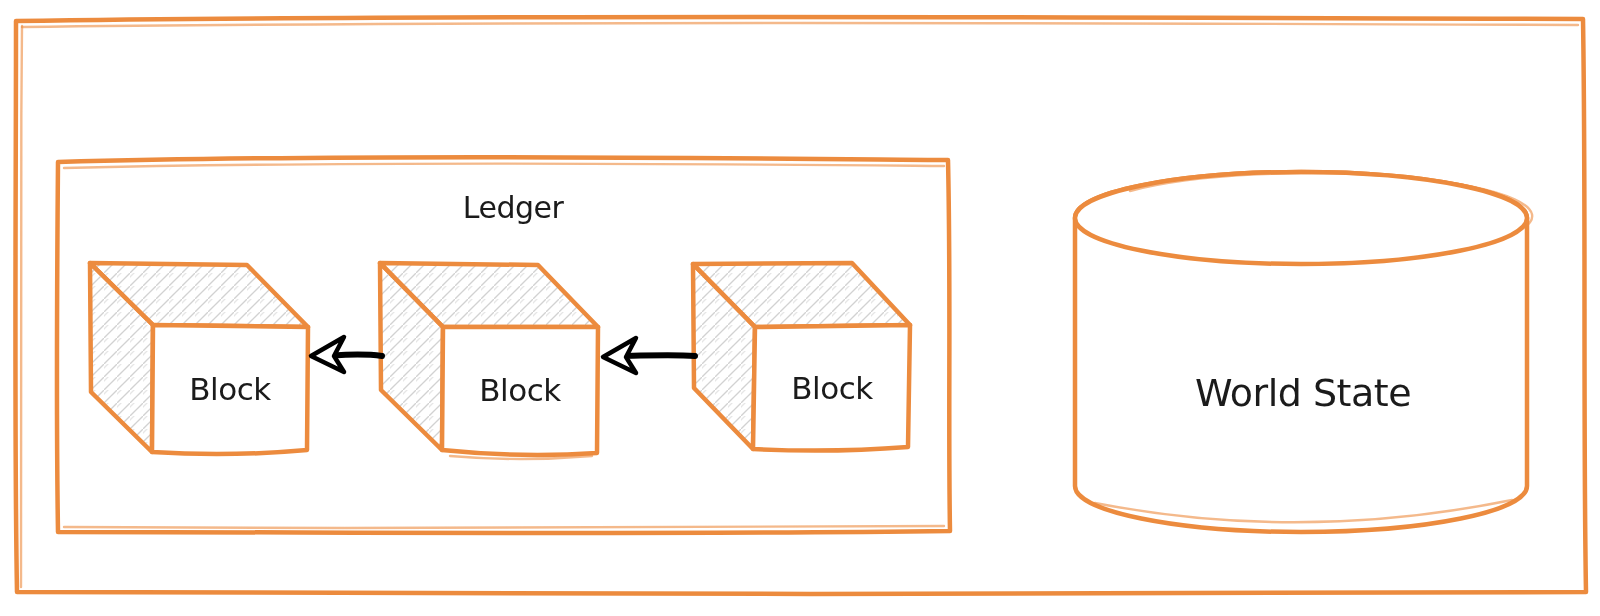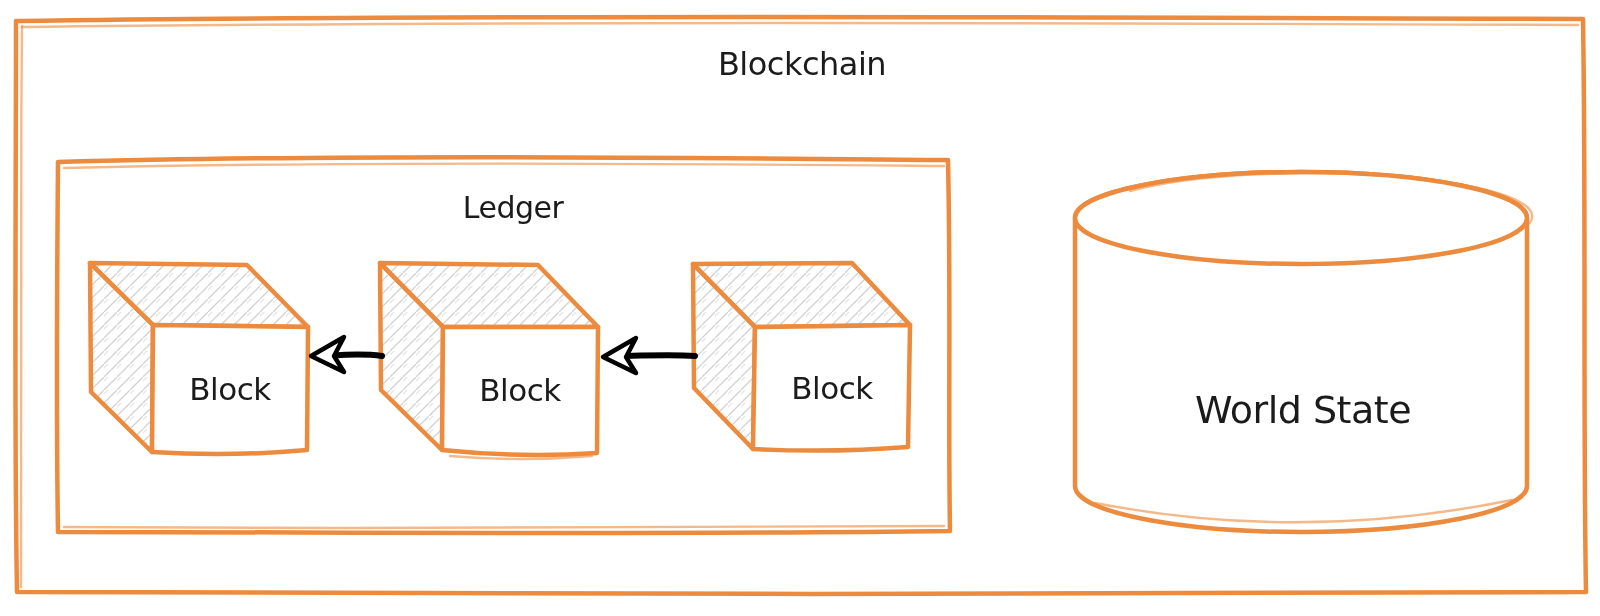--- a/index.html
+++ b/index.html
@@ -76,21 +76,21 @@
     position: absolute;
     transform: translate(-50%, -50%);
     white-space: nowrap;
     letter-spacing: -0.5px;
   }
   .label-title     { left: 802px;  top: 64px;  font-size: 32px; }
   .label-ledger    { left: 505px;  top: 207px; font-size: 30px; margin-left: 8px; }
   .label-block-1   { left: 230px;  top: 389px; font-size: 31px; }
   .label-block-2   { left: 520px;  top: 390px; font-size: 31px; }
   .label-block-3   { left: 832px;  top: 388px; font-size: 31px; }
-  .label-worldstate{ left: 1303px; top: 410px; font-size: 38px; }
+  .label-worldstate{ left: 1303px; top: 393px; font-size: 38px; }
 </style>
 </head>
 <body>
 
 <div class="canvas">
 
   <svg class="artwork" width="1600" height="616" viewBox="0 0 1600 616">
     <defs>
       <pattern id="hatch" width="13" height="13" patternUnits="userSpaceOnUse">
         <path class="hatch-line" d="M -2 15 L 15 -2"></path>
@@ -147,21 +147,20 @@
 
     <g>
       <path class="cyl-fill" d="M 1075 218 A 226 46 0 0 1 1527 218
                L 1527 486 A 226 46 0 0 1 1075 486 Z"></path>
       <ellipse class="cyl-fill" cx="1301" cy="218" rx="226" ry="46"></ellipse>
       <path class="accent-thin" d="M 1130 191 A 222 43 0 0 1 1522 229"></path>
       <path class="accent-thin" d="M 1095 503 Q 1300 543 1512 500"></path>
     </g>
   </svg>
 
-  <div class="label label-title">Blockchain</div>
 
   <div class="label label-ledger">Ledger</div>
 
   <div class="label label-block-1">Block</div>
 
   <div class="label label-block-2">Block</div>
 
   <div class="label label-block-3">Block</div>
 
   <div class="label label-worldstate">World State</div>

